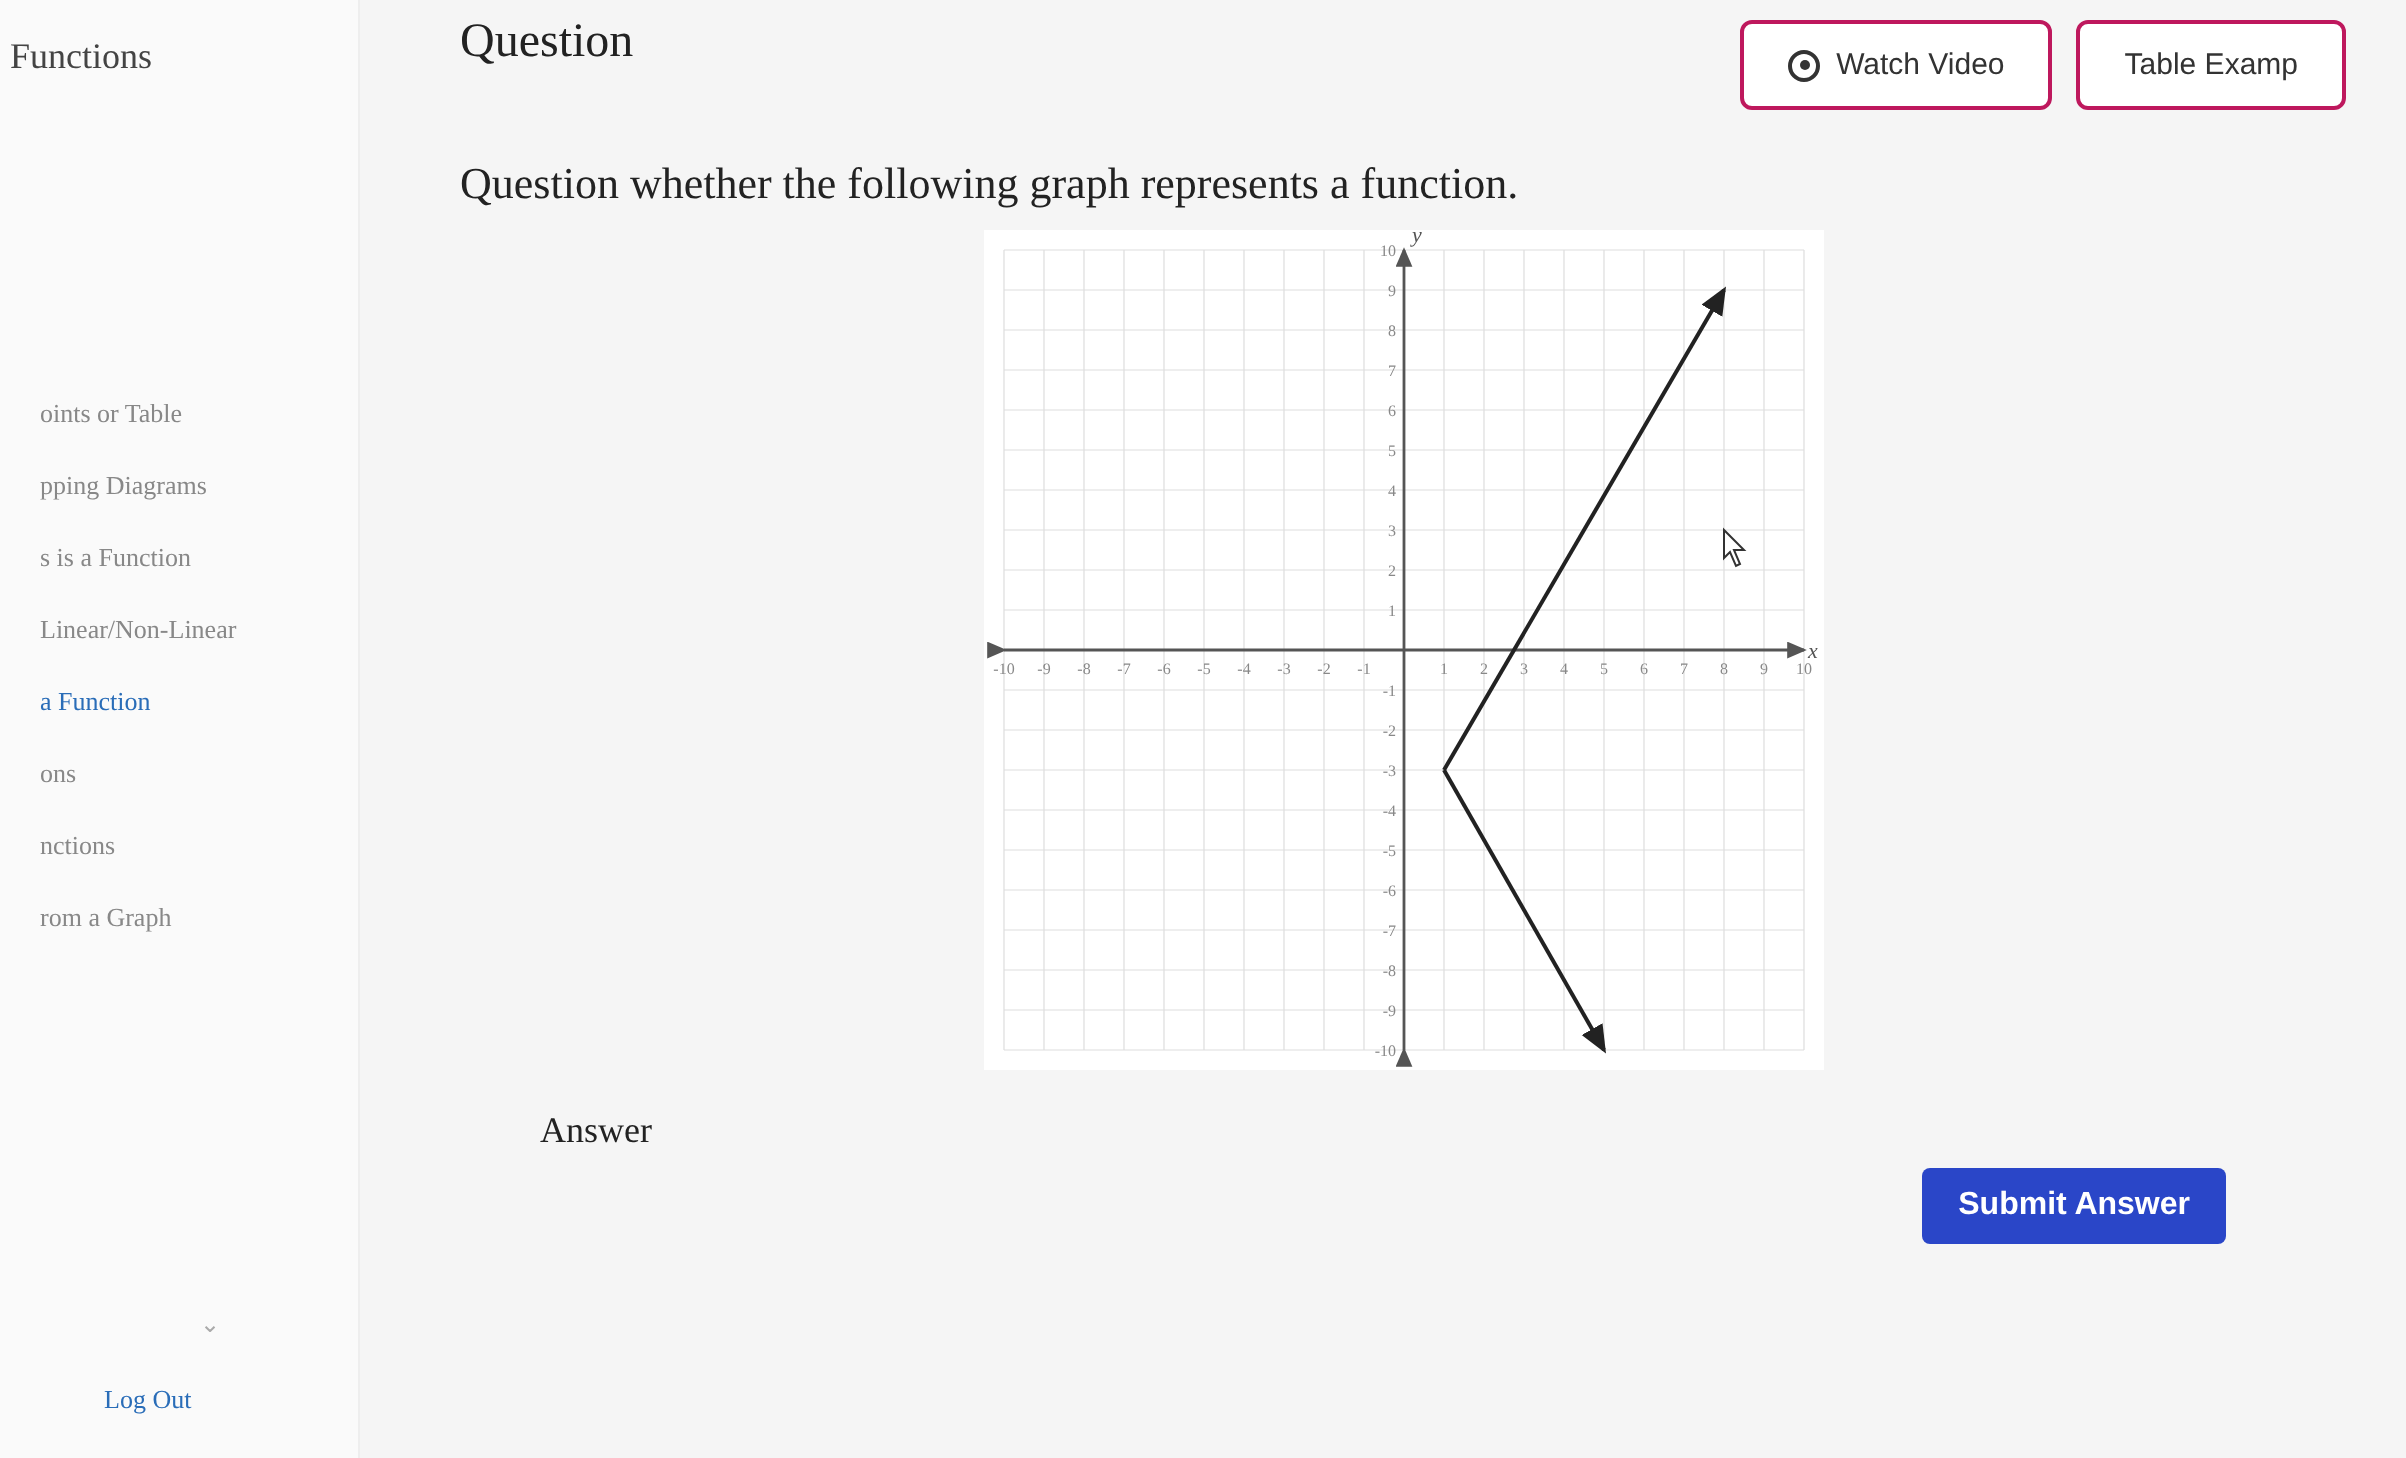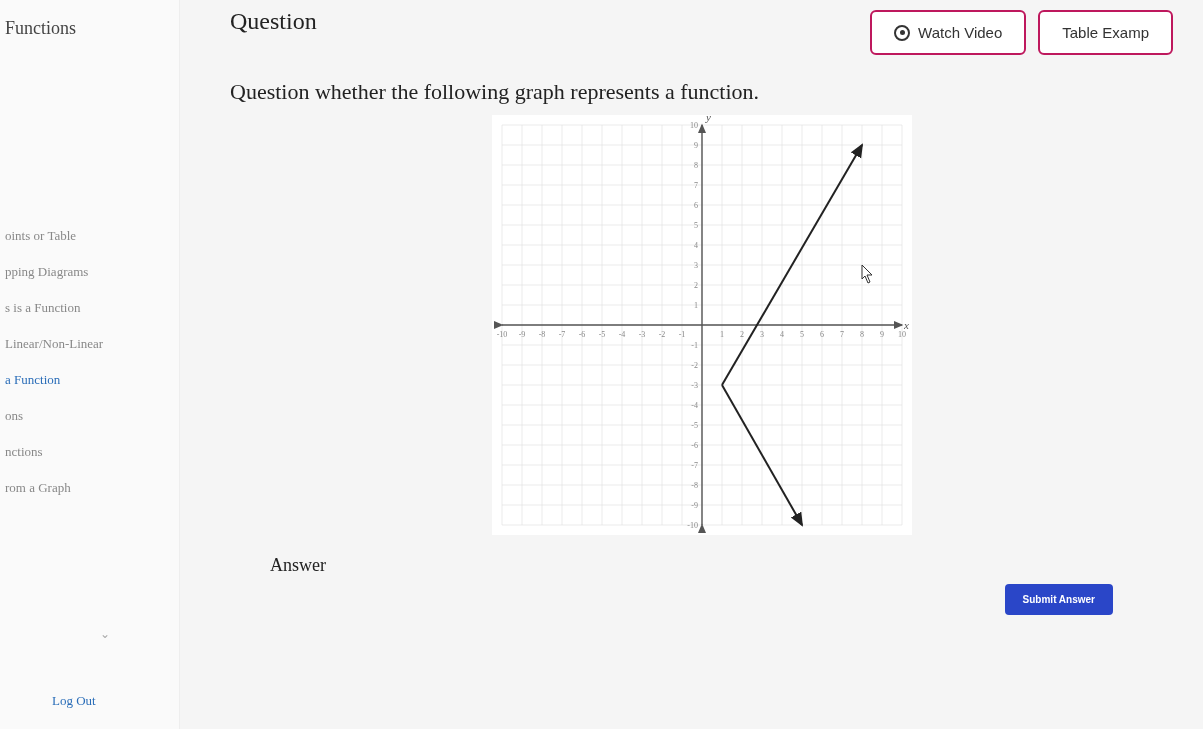--- a/index.html
+++ b/index.html
@@ -12,31 +12,30 @@
       overflow: hidden;
       display: flex;
     }
     .sidebar {
       width: 180px;
       background: #fafafa;
       padding: 10px 0;
       border-right: 1px solid #eee;
       display: flex;
       flex-direction: column;
-      gap: 29px;
     }
     .sidebar-title {
       font-family: Georgia, serif;
       font-size: 18px;
       color: #444;
       padding: 8px 0 20px 5px;
     }
     .sidebar-items { flex: 1; }
     .sidebar-item {
-      padding: 10px 5px;
+      padding: 10px 20px;
       font-size: 13px;
       color: #888;
       cursor: pointer;
     }
     .sidebar-item.active { color: #2a6db8; }
     .logout-wrap { margin-top: auto; padding: 20px 0 10px 52px; }
     .logout { color: #2a6db8; font-size: 13px; cursor: pointer; }
     .dropdown-chev { display:inline-block; margin-left:100px; color:#aaa; font-size:12px;}
     .main {
       flex: 1;
@@ -78,21 +77,21 @@
     .radio-opt { display:flex; align-items:center; gap:10px; cursor:pointer; }
     .radio { width:14px; height:14px; border:1px solid #aaa; border-radius:50%; display:inline-block; }
     .opt-label { font-family: Georgia, serif; font-size: 18px; color:#333; }
     .opt-label.gray { color:#888; }
     .submit-btn {
       background: #2a46c8;
       color: #fff;
       border: none;
       padding: 10px 18px;
       border-radius: 4px;
-      font-size: 10px;
+      font-size: 16px;
       font-weight: bold;
       cursor: pointer;
       margin-left: auto;
     }
     .bottom-row { display:flex; align-items:center; justify-content:space-between; padding-right: 60px;}
   </style>
 </head>
 <body>
 
 <div class="sidebar">

